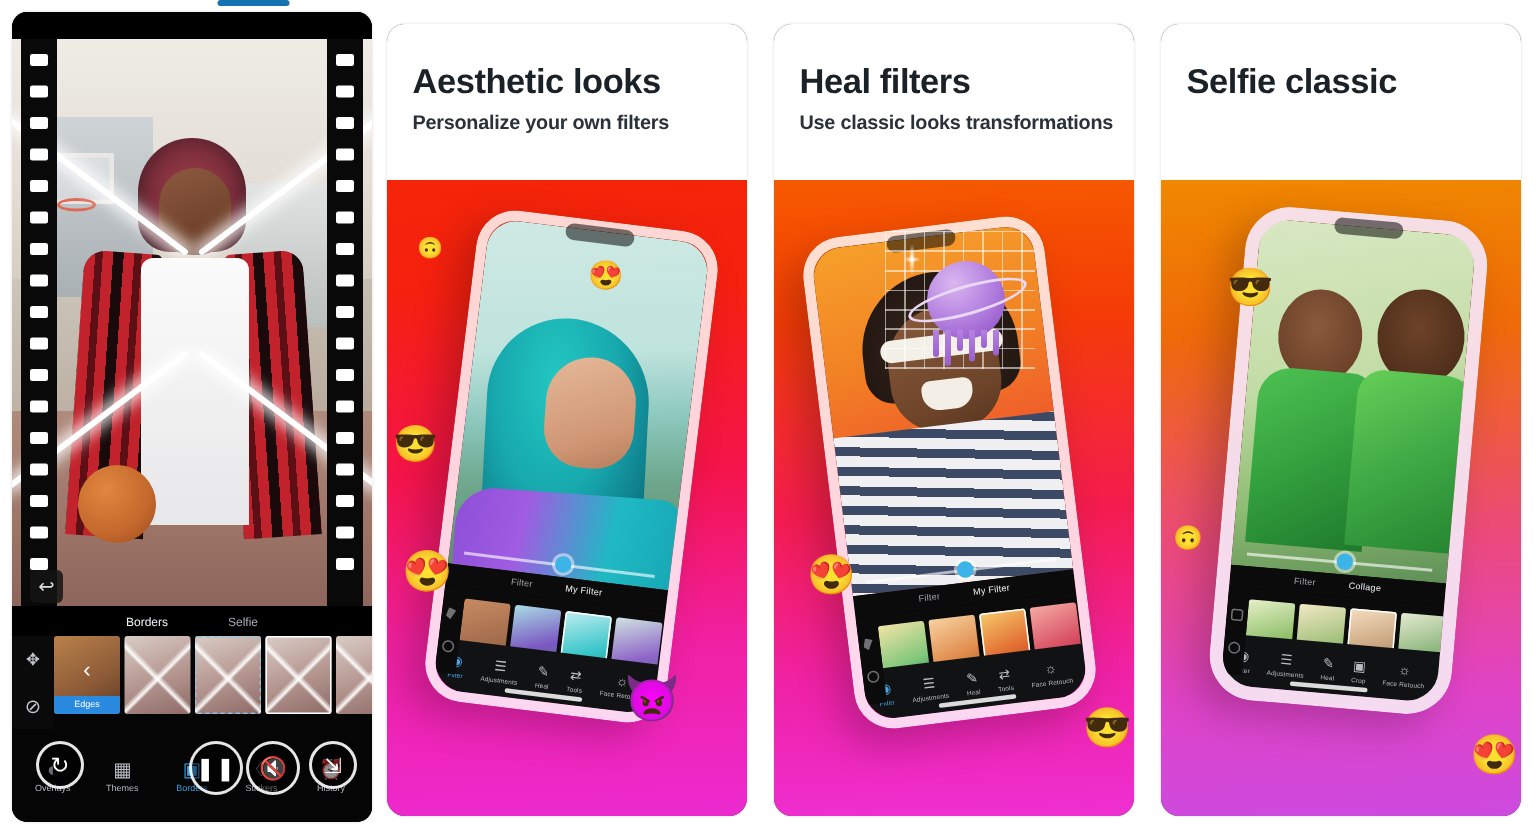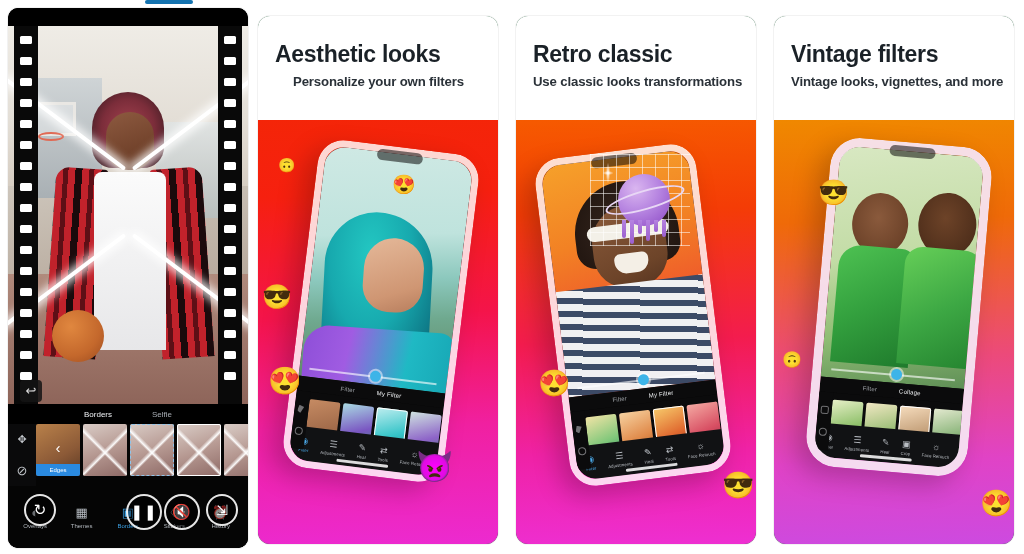--- a/index.html
+++ b/index.html
@@ -51,21 +51,20 @@
     font-size: 23px; font-weight: bold;
     color: #1a2127; letter-spacing: -0.3px;
     line-height: 1.08;
     white-space: nowrap;
   }
   .phead .sub {
     margin-top: 7px;
     font-size: 13.2px; font-weight: bold;
     color: #2a3138; letter-spacing: -0.15px;
     white-space: nowrap;
-    text-align: center;
   }
 
   
   .pcanvas {
     position: absolute;
     left: 0; top: 104px;
     width: 100%; height: 424px;
     overflow: hidden;
   }
   .p2 .pcanvas { background: linear-gradient(178deg,#f42508 0%,#f6200f 18%,#f4144a 46%,#f020a0 72%,#ec2ad0 100%); }
@@ -613,21 +612,21 @@
       <span class="emo" style="left:20px;top:38px;font-size:14px;">🙃</span>
       <span class="emo" style="left:134px;top:55px;font-size:19px;">😍</span>
       <span class="emo" style="left:4px;top:165px;font-size:24px;">😎</span>
       <span class="emo" style="left:10px;top:248px;font-size:27px;">😍</span>
       <span class="emo" style="left:158px;top:332px;font-size:30px;">👿</span>
     </div>
   </div>
 
   <div class="panel p3">
     <div class="phead">
-      <div class="title">Retro classic</div>
+      <div class="title">Heal filters</div>
       <div class="sub">Use classic looks transformations</div>
     </div>
     <div class="pcanvas">
 
       <div class="retro-grid"></div>
       <div class="planet"></div>
       <div class="planet-ring"></div>
       <div class="sparkle"></div>
       <div class="drip">
         <i style="left:2px;height:18px;"></i>
@@ -705,22 +704,21 @@
         </div>
       </div>
 
       <span class="emo" style="left:22px;top:250px;font-size:26px;">😍</span>
       <span class="emo" style="left:206px;top:352px;font-size:26px;">😎</span>
     </div>
   </div>
 
   <div class="panel p4">
     <div class="phead">
-      <div class="title">Vintage filters</div>
-      <div class="sub">Vintage looks, vignettes, and more</div>
+      <div class="title">Selfie classic</div>
     </div>
     <div class="pcanvas">
 
       <div class="phone" style="left:44px; top:22px; transform: rotate(5deg); border-radius:30px;
                   box-shadow:-10px 10px 26px rgba(0,0,0,.22);">
         <div class="bezel" style="border:9px solid rgba(245,228,242,0.95); border-radius:30px;"></div>
         <div class="notch"></div>
         <div class="screen" style="inset:9px;">
           <div class="photo p4-photo">
             <div class="p4-personA">

